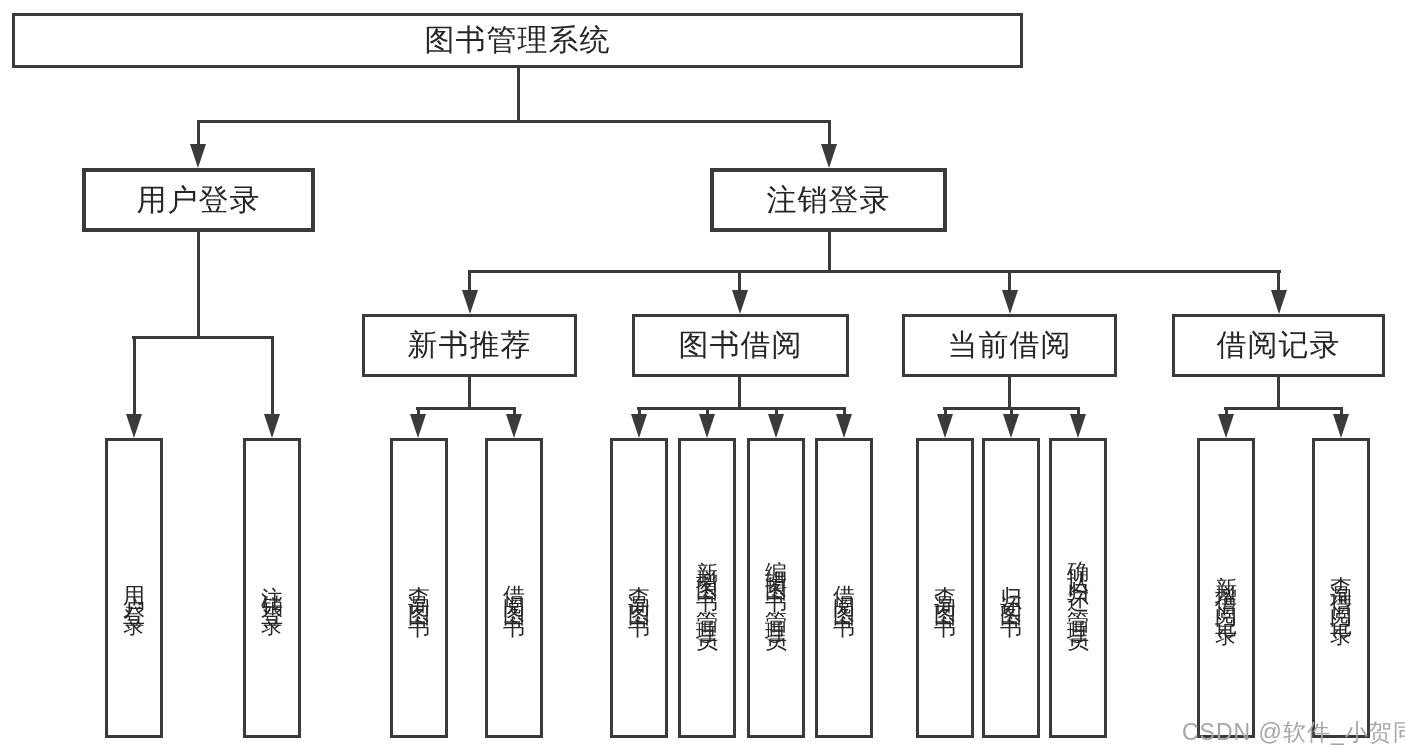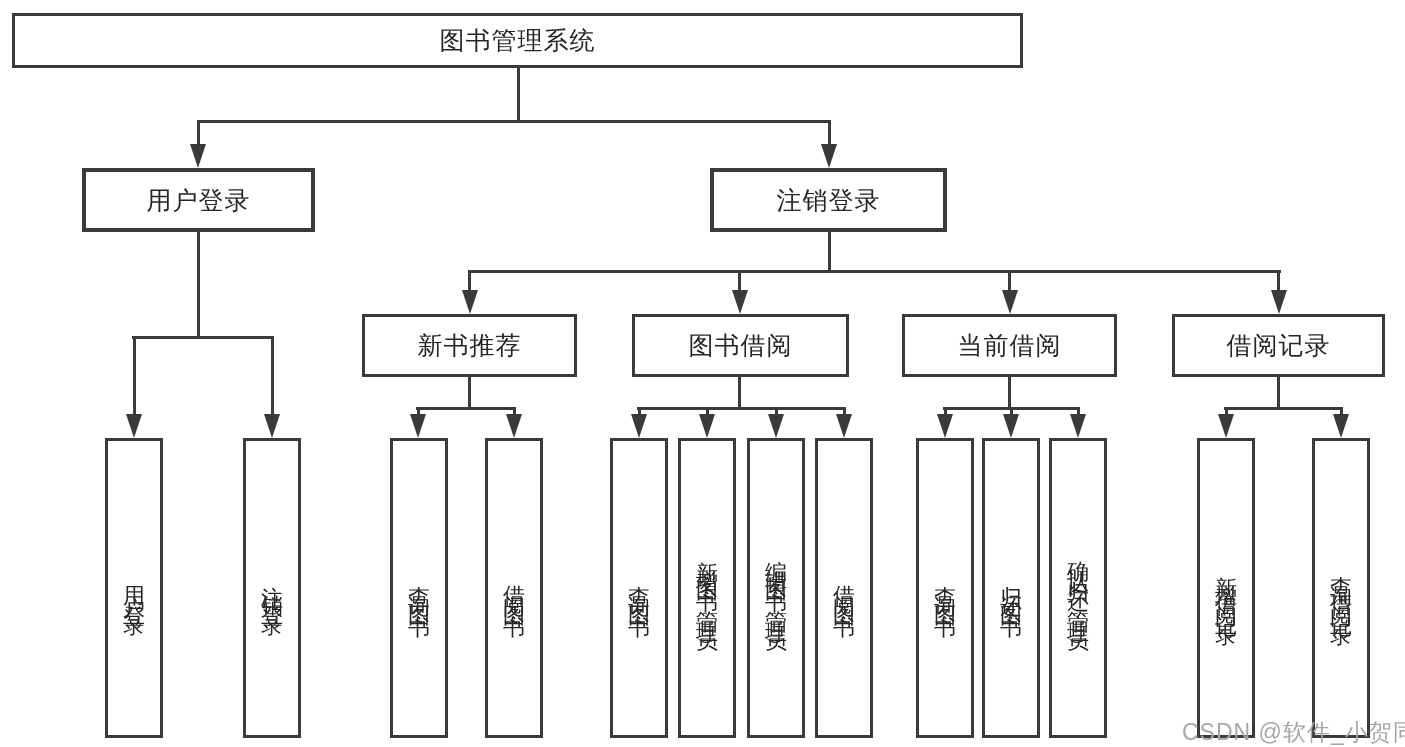--- a/index.html
+++ b/index.html
@@ -10,21 +10,21 @@
   html,body{margin:0;padding:0;background:#fff;}
   .stage{
     position:relative;width:1405px;height:747px;background:#fff;
     font-family:"Liberation Sans",sans-serif;overflow:hidden;color:var(--text);
   }
   .box{
     position:absolute;box-sizing:border-box;border:3px solid var(--line);
     background:#fff;display:flex;align-items:center;justify-content:center;
   }
   .lv2{border-width:4px;}
-  .h-label{font-size:25px;letter-spacing:1px;white-space:nowrap;}
+  .h-label{font-size:30px;letter-spacing:1px;white-space:nowrap;}
   .leaf .v-label{
     writing-mode:vertical-rl;font-size:22px;letter-spacing:10px;line-height:1;
     white-space:nowrap;
   }
   .vl{position:absolute;width:3px;background:var(--line);}
   .hl{position:absolute;height:3px;background:var(--line);}
   .arrow{
     position:absolute;width:0;height:0;
     border-left:8px solid transparent;border-right:8px solid transparent;
     border-top:24px solid var(--line);

